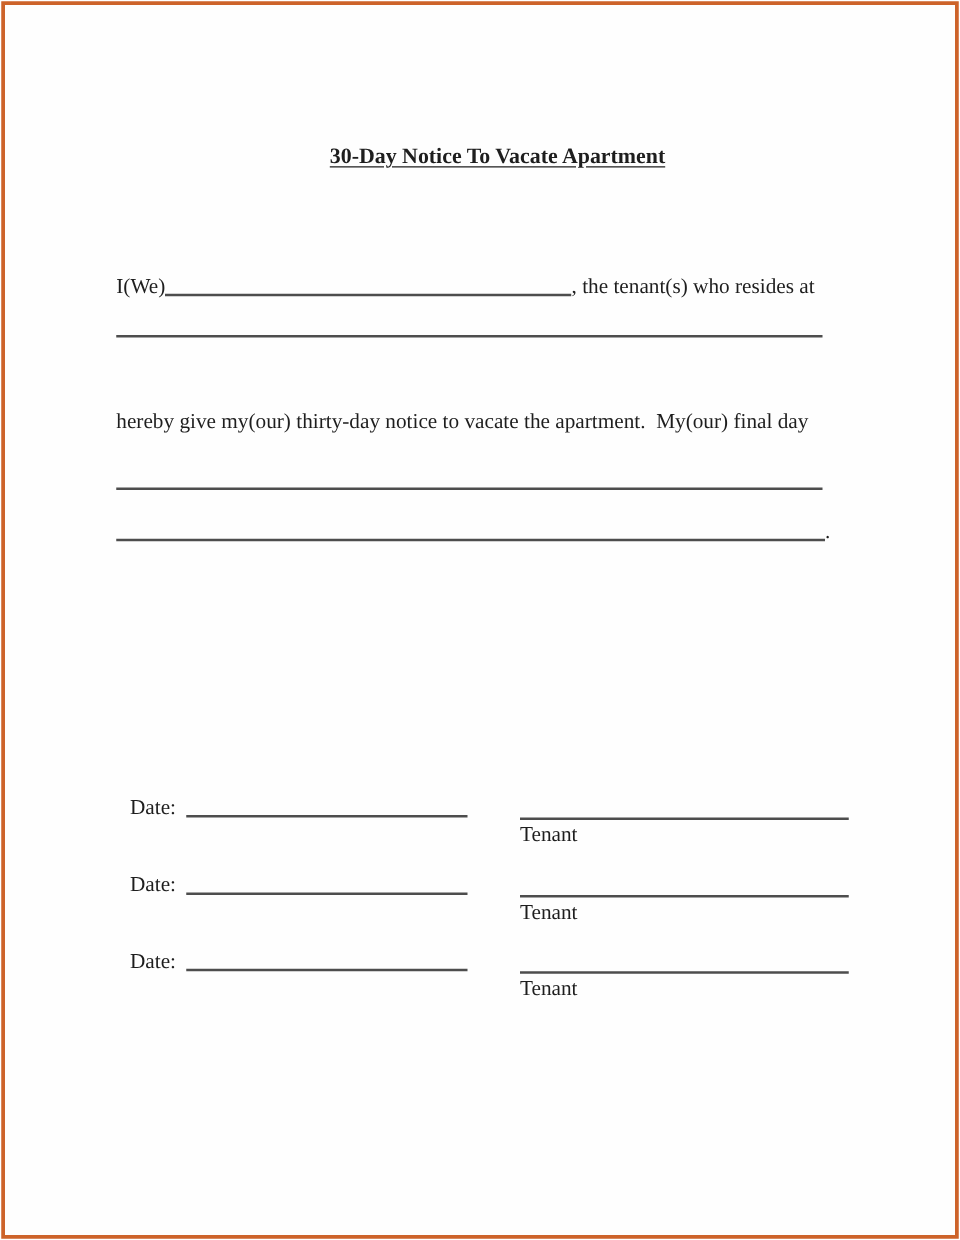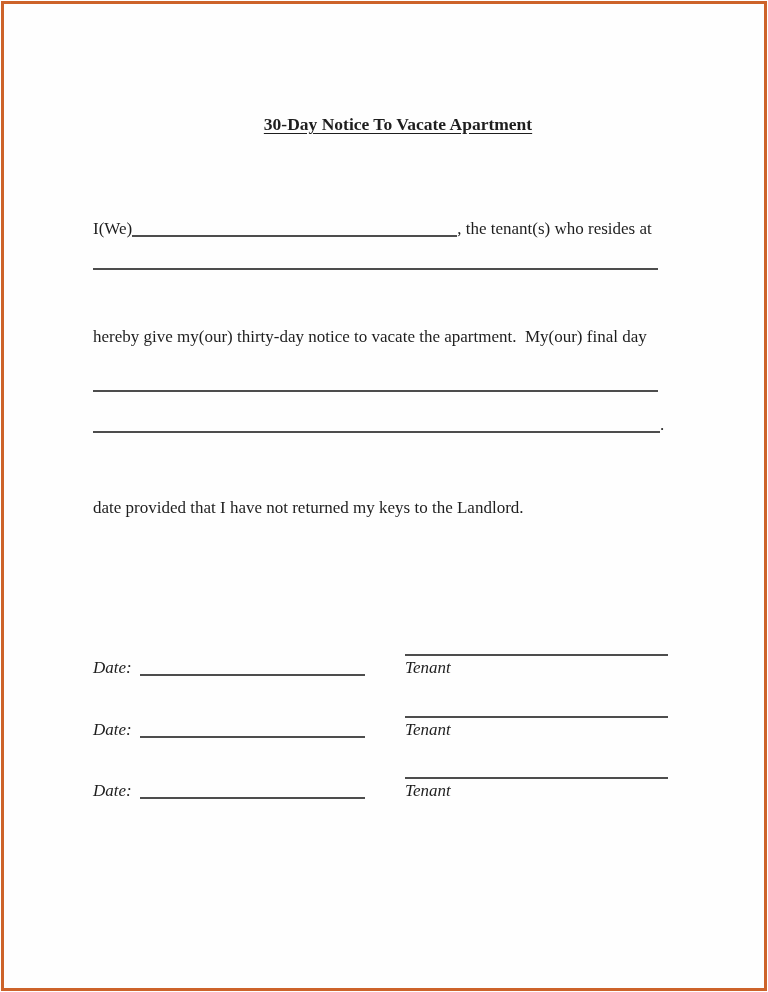--- a/index.html
+++ b/index.html
@@ -50,25 +50,24 @@
   .intro-line   { top: 212px; left: 89px; }
   .addr-line-0  { top: 264px; left: 89px; width: 565px; }
   .hereby-line  { top: 292px; left: 89px; margin-top: 28px; }
   .willbe-line  { top: 332px; left: 89px; }
   .addr-line-1  { top: 386px; left: 89px; width: 565px; }
   .addr-line-2  { top: 408px; left: 89px; line-height: 26px; }
   .blank-addr2  { width: 567px; }
   .ack-line-1   { top: 451px; left: 89px; }
   .ack-line-2   { top: 491px; left: 89px; }
   .sig-row {
-    left: 89px;
+    left: 100px;
     width: 577px;
     display: flex;
-    align-items: flex-end;
-    font-style: italic;
+    align-items: flex-start;
   }
   .sig-row-1 { top: 631px; }
   .sig-row-2 { top: 693px; }
   .sig-row-3 { top: 754px; }
   .sig-left {
     width: 312px;
     line-height: 22px;
   }
   .blank-date { width: 225px; margin-left: 8px; }
   .sig-right { width: 263px; }
@@ -98,23 +97,20 @@
     <span class="t">hereby give my(our) thirty-day notice to vacate the apartment.  My(our) final day</span>
   </div>
 
 
   <div class="hline addr-line-1"></div>
 
   <div class="abs addr-line-2">
     <span class="blank blank-addr2"></span><span class="t">.</span>
   </div>
 
-  <div class="abs line ack-line-2">
-    <span class="t">date provided that I have not returned my keys to the Landlord.</span>
-  </div>
 
   <div class="abs sig-row sig-row-1">
     <div class="sig-left">
       <span class="t">Date:</span><span class="blank blank-date"></span>
     </div>
     <div class="sig-right">
       <div class="sig-line"></div>
       <div class="tenant-label t">Tenant</div>
     </div>
   </div>

